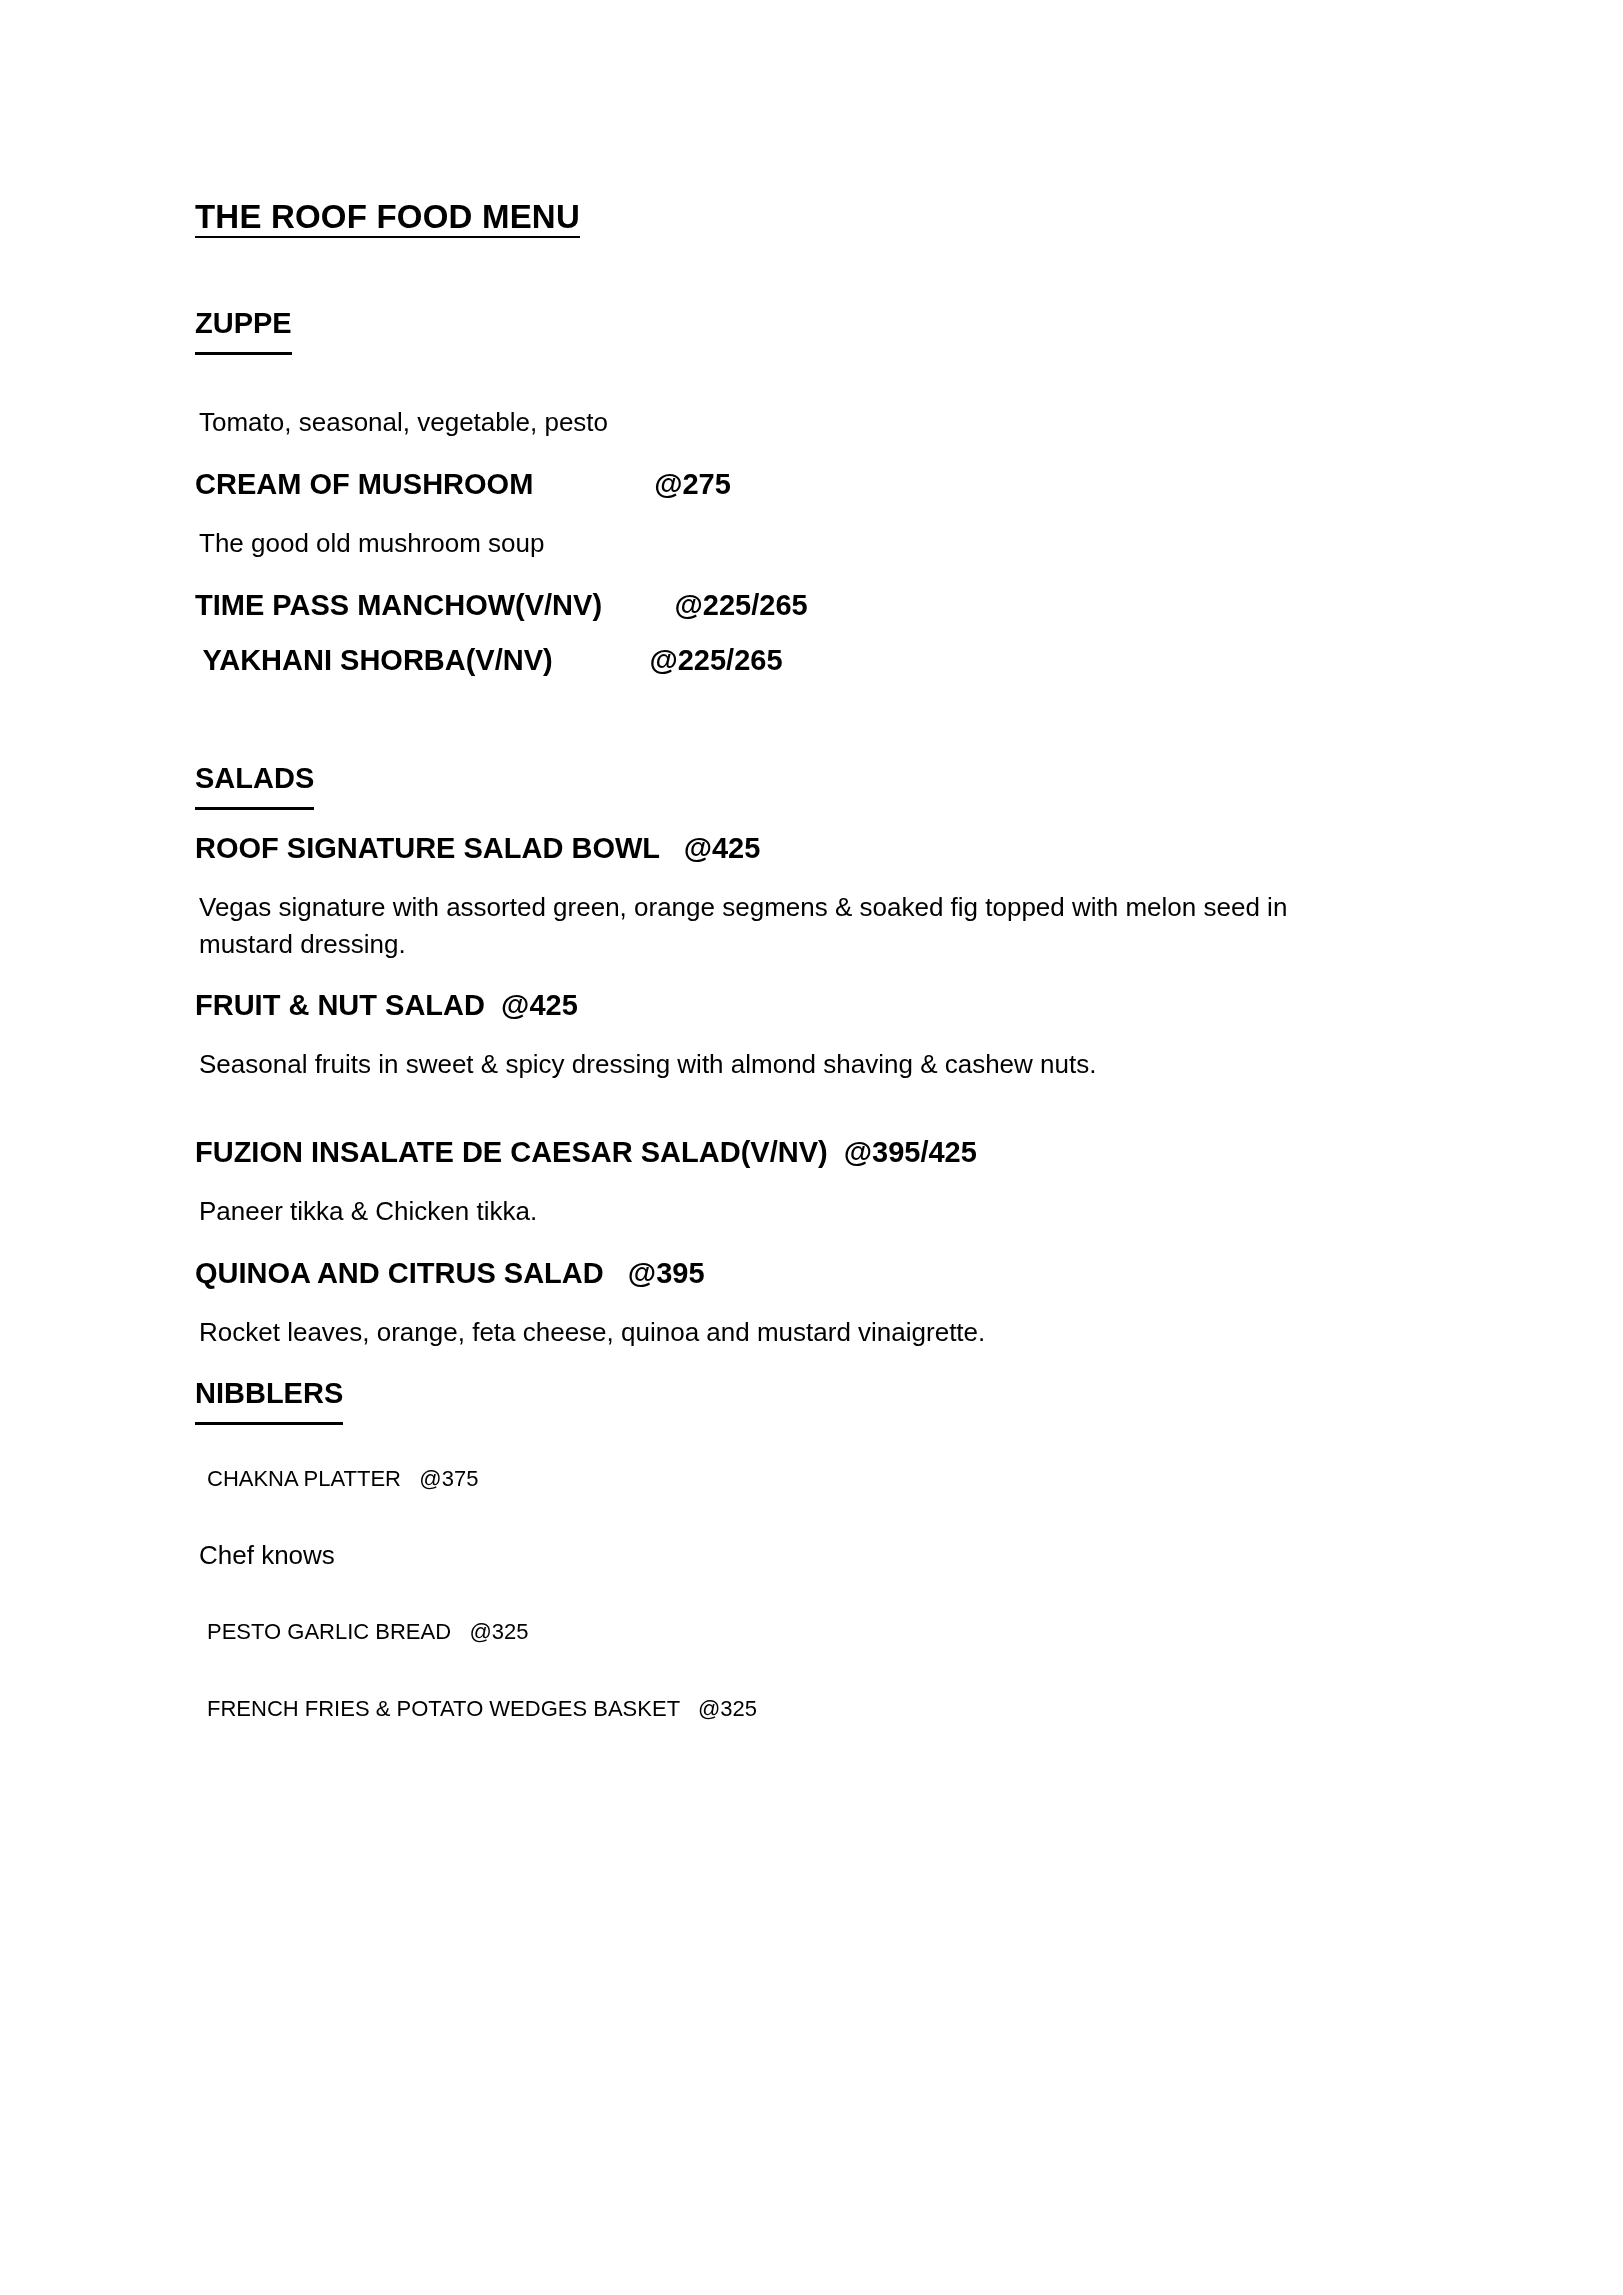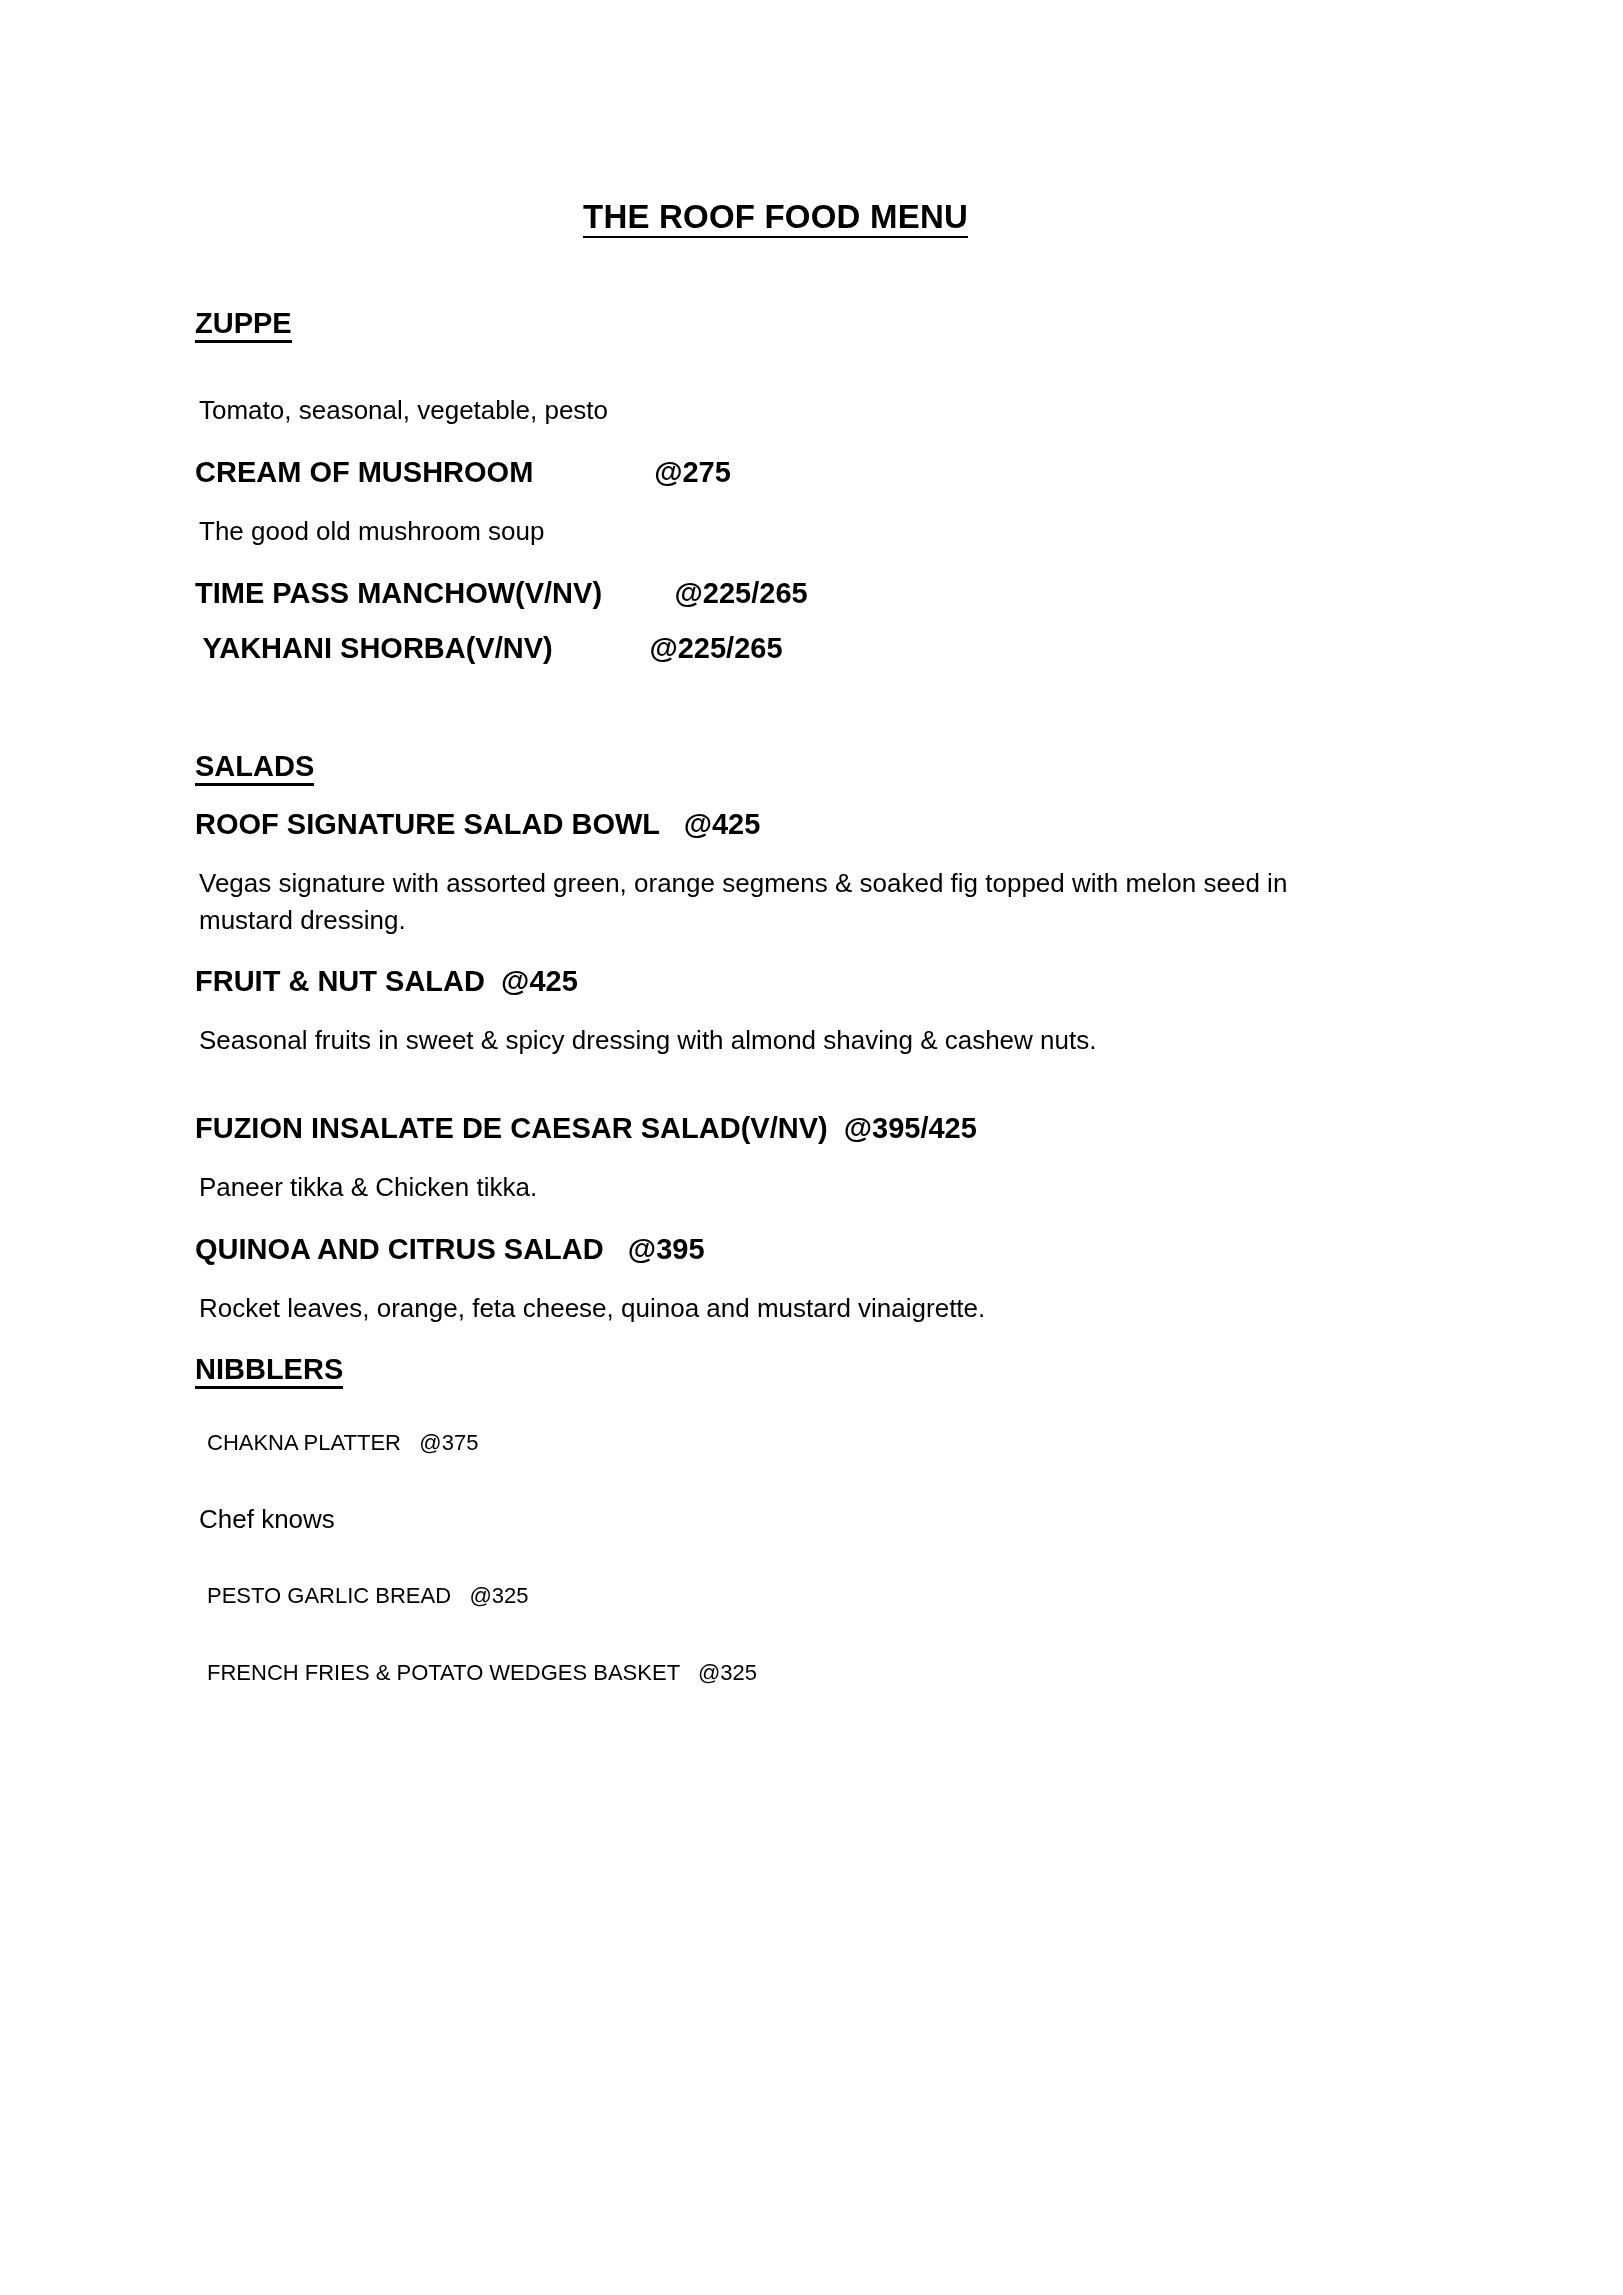--- a/index.html
+++ b/index.html
@@ -22,21 +22,21 @@
   }
   .content {
     position: absolute;
     left: 195px;
     top: 0;
     width: 1161px;
   }
 
   
   .doc-title {
-    text-align: center;
+    text-align: left;
     font-size: 33px;
     font-weight: bold;
     letter-spacing: 0.2px;
     margin: 0;
     padding-top: 200px;
     line-height: 1.0;
   }
   .doc-title .u {
     border-bottom: 2.6px solid #000;
     padding-bottom: 2.6px;
@@ -45,21 +45,21 @@
 
   
   .section-head {
     font-size: 29px;
     font-weight: bold;
     line-height: 1.0;
     margin: 0;
   }
   .section-head .u {
     border-bottom: 3.3px solid #000;
-    padding-bottom: 2px;
+    padding-bottom: 14px;
     display: inline-block;
   }
 
   
   .item-row {
     font-size: 29px;
     font-weight: bold;
     line-height: 1.0;
     white-space: pre;
     margin: 0;

